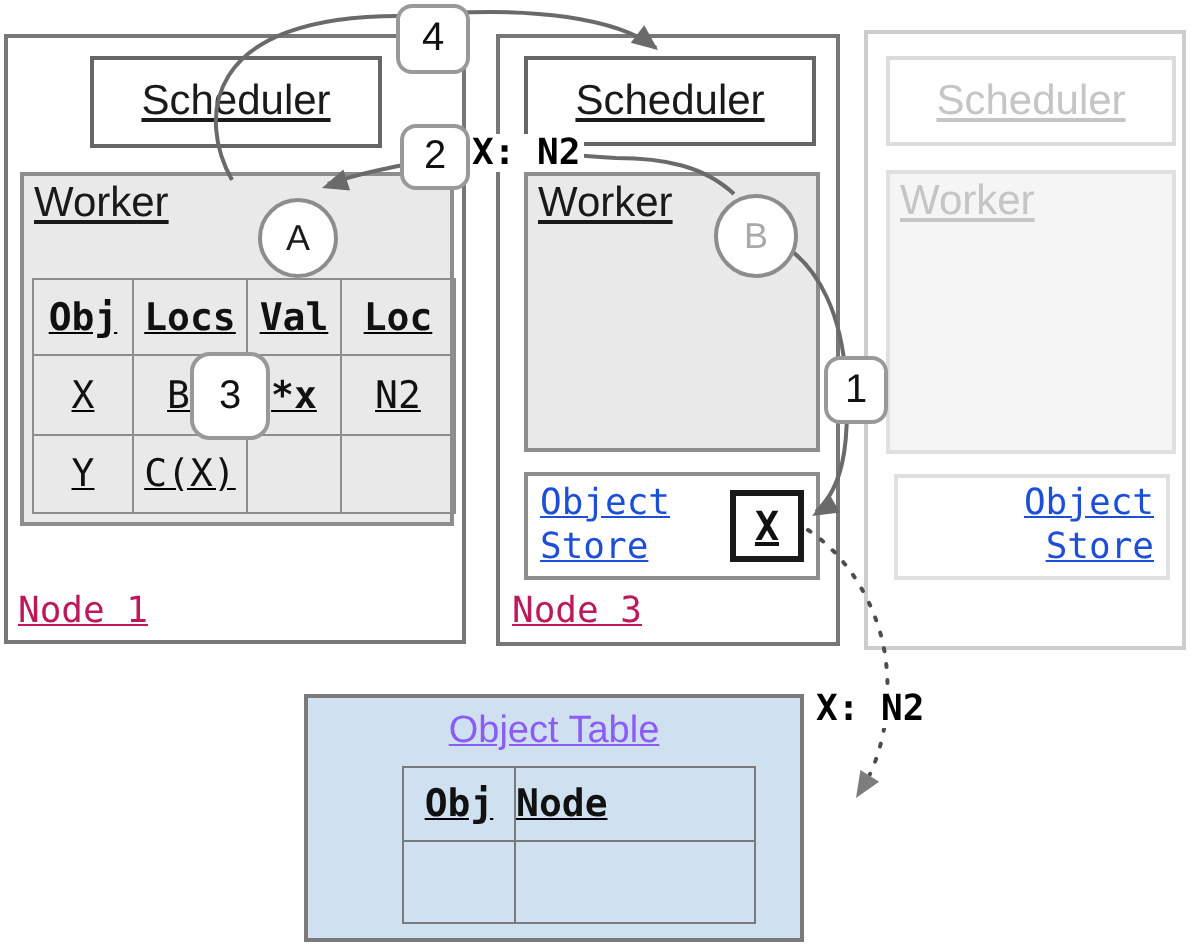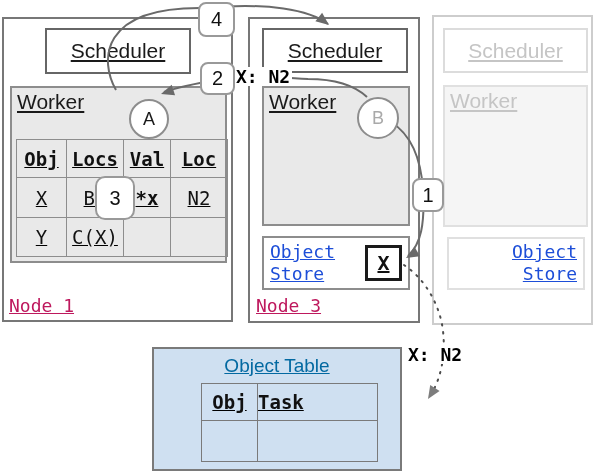--- a/index.html
+++ b/index.html
@@ -27,21 +27,21 @@
   table.wtable tr.hdr td{font-weight:bold;}
   td.task-cell{text-align:left;padding-left:3px;}
   td.boldcell{font-weight:bold;}
   
   .storebox{background:#fff;border:2px solid #8d8d8d;}
   .store-text{font-size:18px;line-height:22px;white-space:pre;color:#1d4ed8;}
   .xbox{border:3px solid #1a1a1a;background:#fff;display:flex;align-items:center;justify-content:center;
         font-size:20px;font-weight:bold;color:#111;}
   
   .objtable-box{background:#cfe0f1;border:2px solid #7a7a7a;}
-  .objtable-title{font-size:19px;color:#0369a1;text-align:center;}
+  .objtable-title{font-size:19px;color:#8b5cf6;text-align:center;}
   table.otable{border-collapse:collapse;table-layout:fixed;}
   table.otable td{border:1.6px solid #7a7a7a;font-family:"DejaVu Sans Mono","Liberation Mono",monospace;
         font-size:19px;color:#111;padding:0;}
   table.otable tr.hdr td{font-weight:bold;}
   td.oc1{text-align:center;}
   td.oc2{text-align:left;padding-left:8px;}
   
   .badge{position:absolute;background:#fff;border:2px solid #999;border-radius:8px;
          display:flex;align-items:center;justify-content:center;font-size:20px;color:#111;z-index:10;}
   .actor{position:absolute;border-radius:50%;background:#fff;border:2px solid #8d8d8d;
@@ -119,21 +119,21 @@
   <div class="abs objtable-box" style="left:152px;top:347px;width:250px;height:124px;"></div>
   <div class="abs objtable-title" style="left:152px;top:355px;width:250px;">Object Table</div>
   <table class="abs otable" style="left:201px;top:383px;">
     <colgroup>
         <col style="width:56px">
         <col style="width:120px">
       </colgroup>
     <tbody>
         <tr class="hdr" style="height:37px;">
       <td class="oc1">Obj</td>
-      <td class="oc2">Task</td>
+      <td class="oc2">Node</td>
     </tr>
     <tr style="height:41px;">
       <td class="oc1"></td>
       <td class="oc2"></td>
     </tr>
   </tbody>
     </table>
 
   <svg id="arrows" width="600" height="473" viewBox="0 0 600 473">
 

